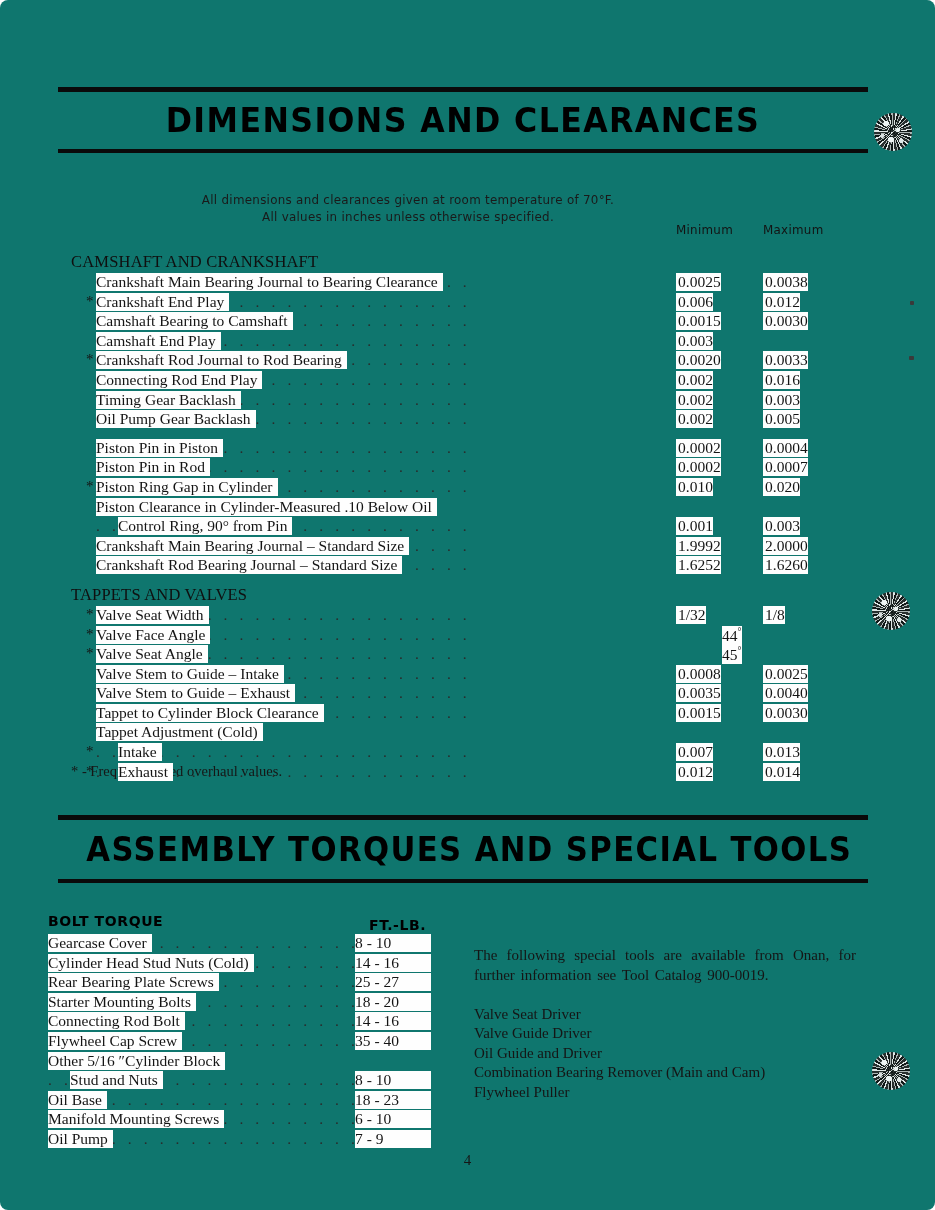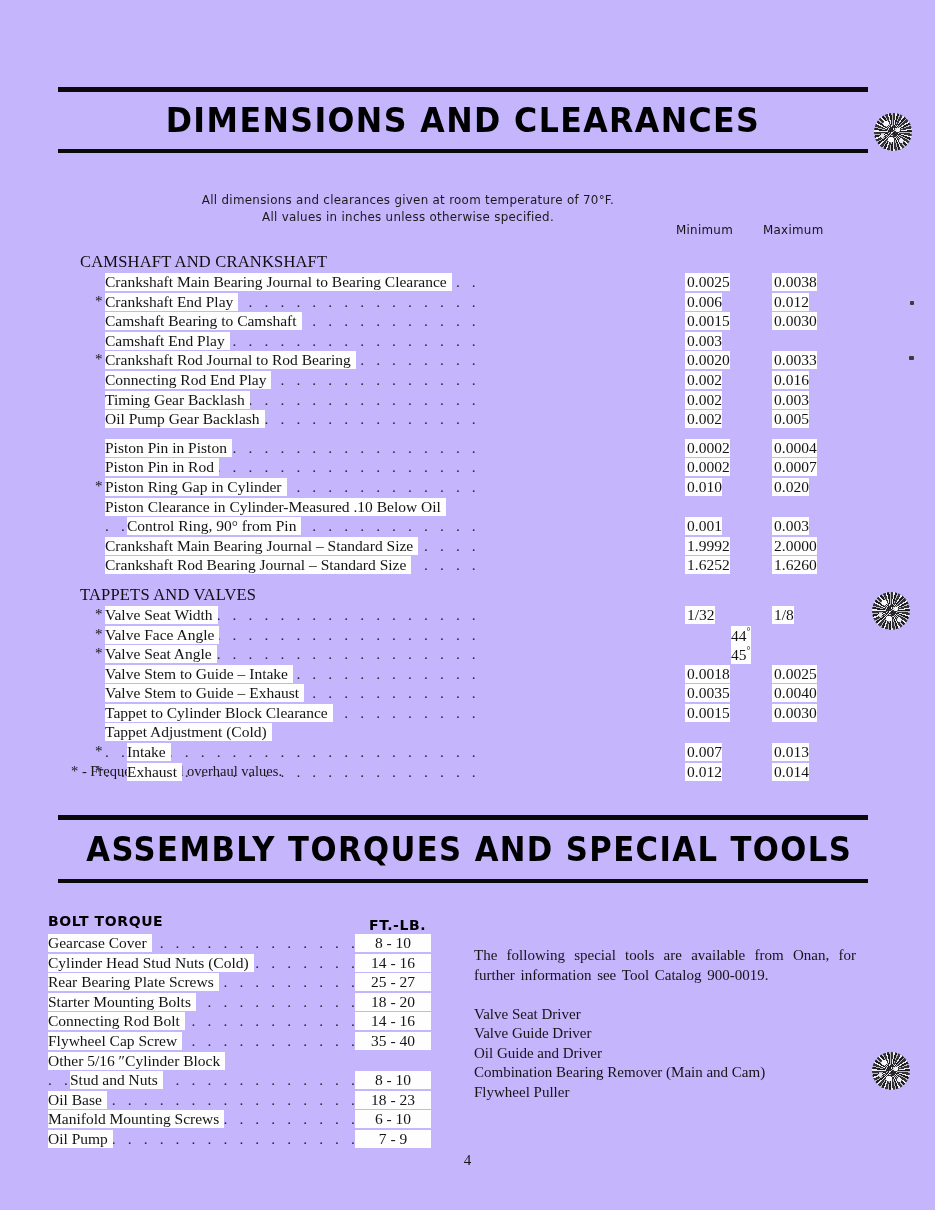--- a/index.html
+++ b/index.html
@@ -12,21 +12,22 @@
     height: 1210px;
     position: relative;
     overflow: hidden;
     font-family: "Liberation Serif", serif;
     color: #111111;
     -webkit-font-smoothing: none;
   }
   .page {
     position: absolute;
     inset: 0;
-    background: #c4b5fd;
+    background: #0f766e;
+    border-radius: 8px;
   }
 
   
   .rule {
     position: absolute;
     left: 58px;
     width: 810px;
     background: #0a0a0a;
   }
   .rule.thick { height: 5px; }
@@ -76,21 +77,21 @@
     color: #131313;
     transform: scaleX(0.95);
     transform-origin: left center;
   }
   #colhead-min { left: 676px; }
   #colhead-max { left: 763px; }
 
   
   #spec-table {
     position: absolute;
-    left: 9px;
+    left: 0;
     top: 252px;
     width: 740px;
   }
   .group-head {
     position: relative;
     height: 21px;
     font-size: 16.5px;
     letter-spacing: .2px;
     padding-left: 71px;
     color: #0f0f0f;
@@ -210,21 +211,21 @@
     font-size: 15.5px;
   }
   .torque-row .leader2::after {
     content: ". . . . . . . . . . . . . . . . . . . . . . . . . . . . . . . . . . . . . .";
   }
   .torque-row .val2 {
     position: absolute;
     left: 355px;
     width: 76px;
     top: 0;
-    text-align: center;
+    text-align: left;
     z-index: 3;
     background: #fefefe;
   }
 
   
   #tools-block {
     position: absolute;
     left: 474px;
     top: 946px;
     width: 400px;
@@ -397,21 +398,21 @@
       </div>
       <div class="spec-row">
         <span class="star">*</span>
         <span class="leader"></span>
         <span class="lbl">Valve Seat Angle</span>
         <span class="vcenter">45<span class="deg">°</span></span>
       </div>
       <div class="spec-row">
         <span class="leader"></span>
         <span class="lbl">Valve Stem to Guide – Intake</span>
-        <span class="vmin">0.0018</span>
+        <span class="vmin">0.0008</span>
         <span class="vmax">0.0025</span>
       </div>
       <div class="spec-row">
         <span class="leader"></span>
         <span class="lbl">Valve Stem to Guide – Exhaust</span>
         <span class="vmin">0.0035</span>
         <span class="vmax">0.0040</span>
       </div>
       <div class="spec-row">
         <span class="leader"></span>

